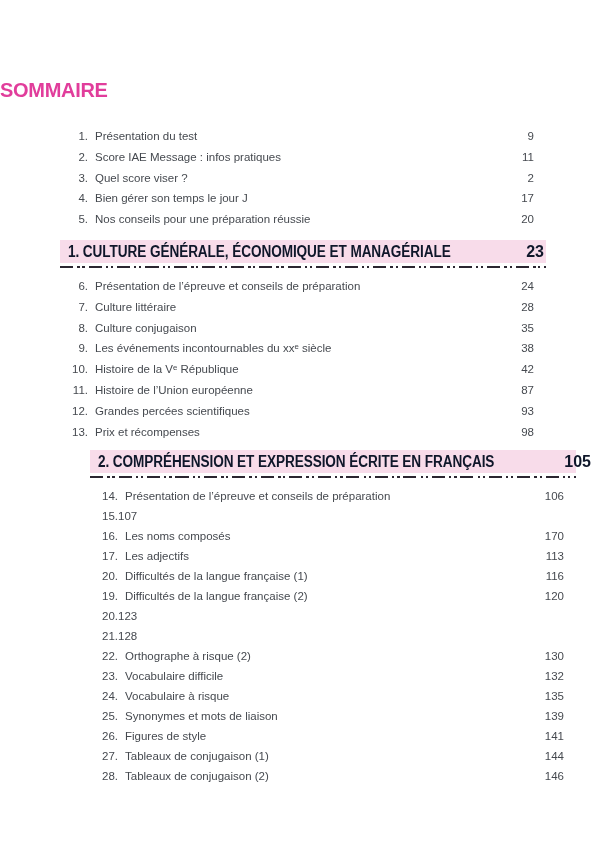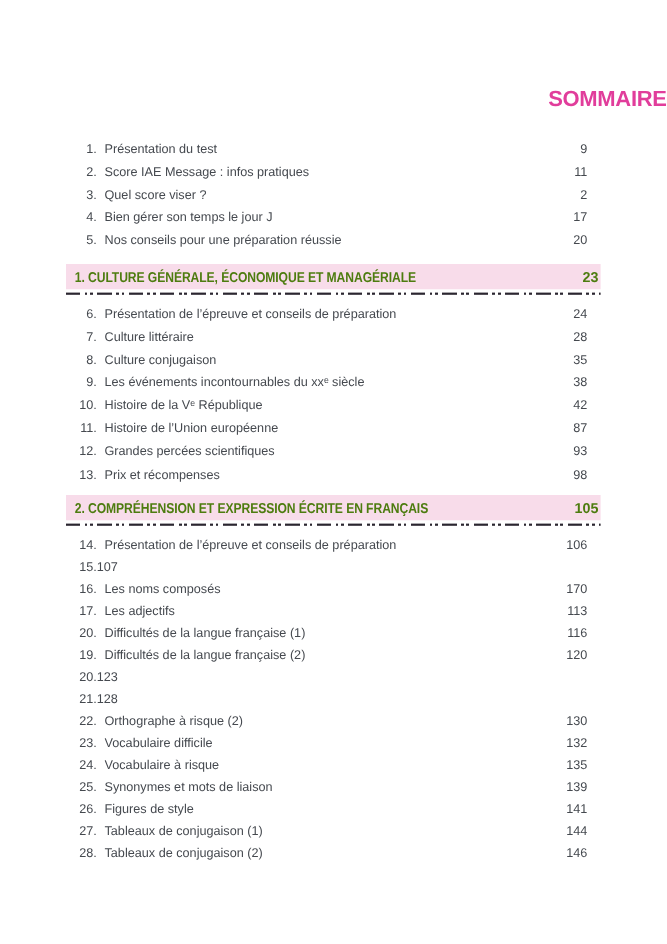--- a/index.html
+++ b/index.html
@@ -8,21 +8,21 @@
     width: 606px;
     height: 858px;
     background: #ffffff;
     font-family: "Liberation Sans", "DejaVu Sans", sans-serif;
     overflow: hidden;
   }
   .title {
     position: absolute;
     top: 79px; left: 0; right: 0;
     margin: 0;
-    text-align: right;
+    text-align: left;
     font-size: 20px;
     font-weight: bold;
     letter-spacing: -0.3px;
     color: #e13d9b;
   }
   .toc-list {
     list-style: none;
     margin: 0;
     padding: 0;
   }
@@ -39,32 +39,32 @@
     font-size: 11.5px;
     color: #45494f;
     padding-right: 12px;
   }
   .num   { flex: none; width: 28px; text-align: right; }
   .label { flex: 1; margin-left: 7px; white-space: nowrap; overflow: hidden; }
   .pg    { flex: none; text-align: right; }
 
   .toc-section { position: absolute; left: 60px; width: 486px; }
   .toc-section.sec-0 { top: 240px; }
-  .toc-section.sec-1 { top: 450px; }
+  .toc-section.sec-1 { top: 450px; margin-left: 30px; }
   .toc-section.sec-1 .row { height: 20px; line-height: 20px; }
 
   .band {
     height: 23px;
     background: #f8dcea;
     display: flex;
     align-items: center;
     padding: 0 2px 0 8px;
-    font-size: 13px;
+    font-size: 16px;
     font-weight: bold;
-    color: #4d7c0f;
+    color: #0f172a;
     white-space: nowrap;
   }
   .band-label {
     flex: 1;
     transform: scaleX(0.85);
     transform-origin: left center;
     letter-spacing: -0.1px;
   }
   .band-pg { flex: none; }
   .dash {

